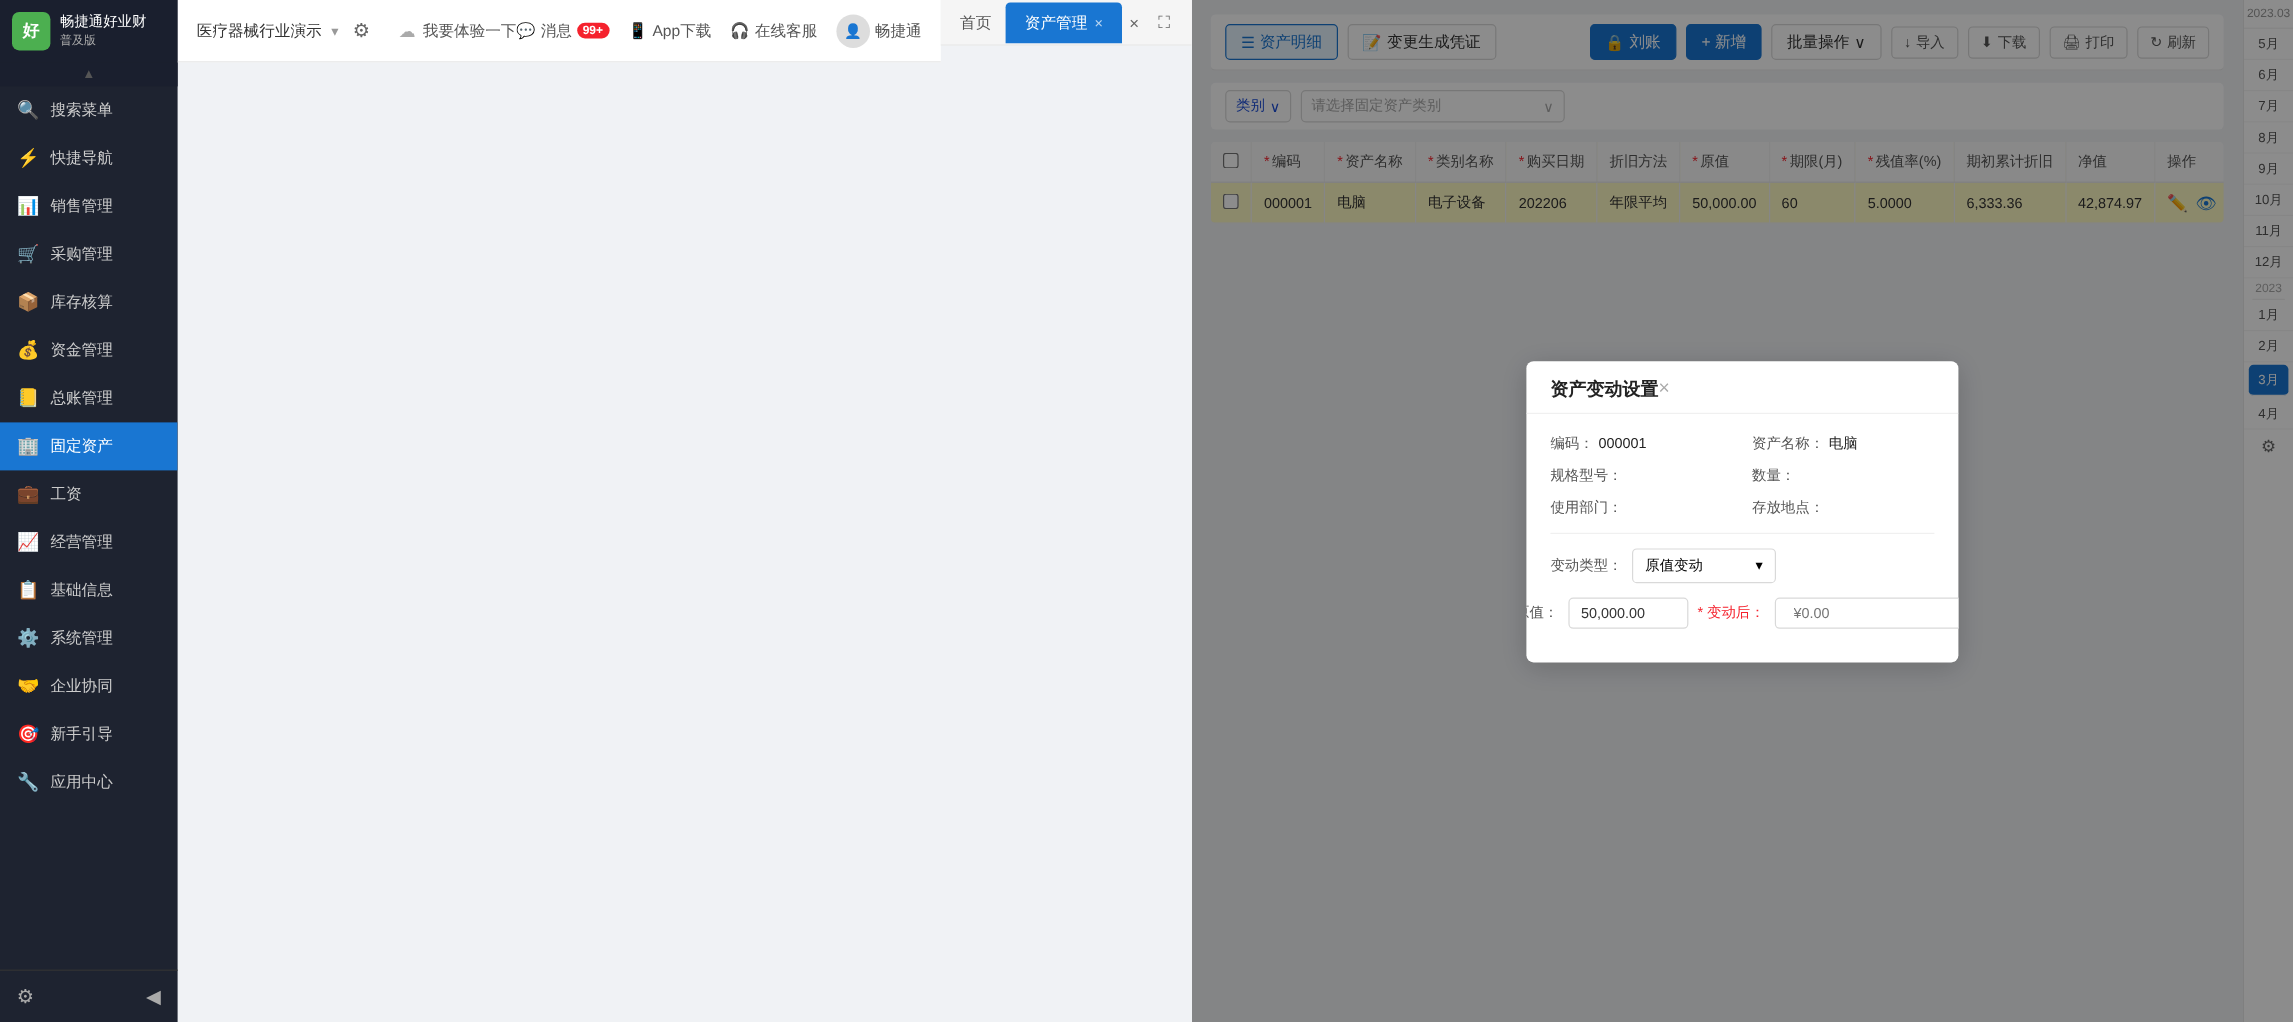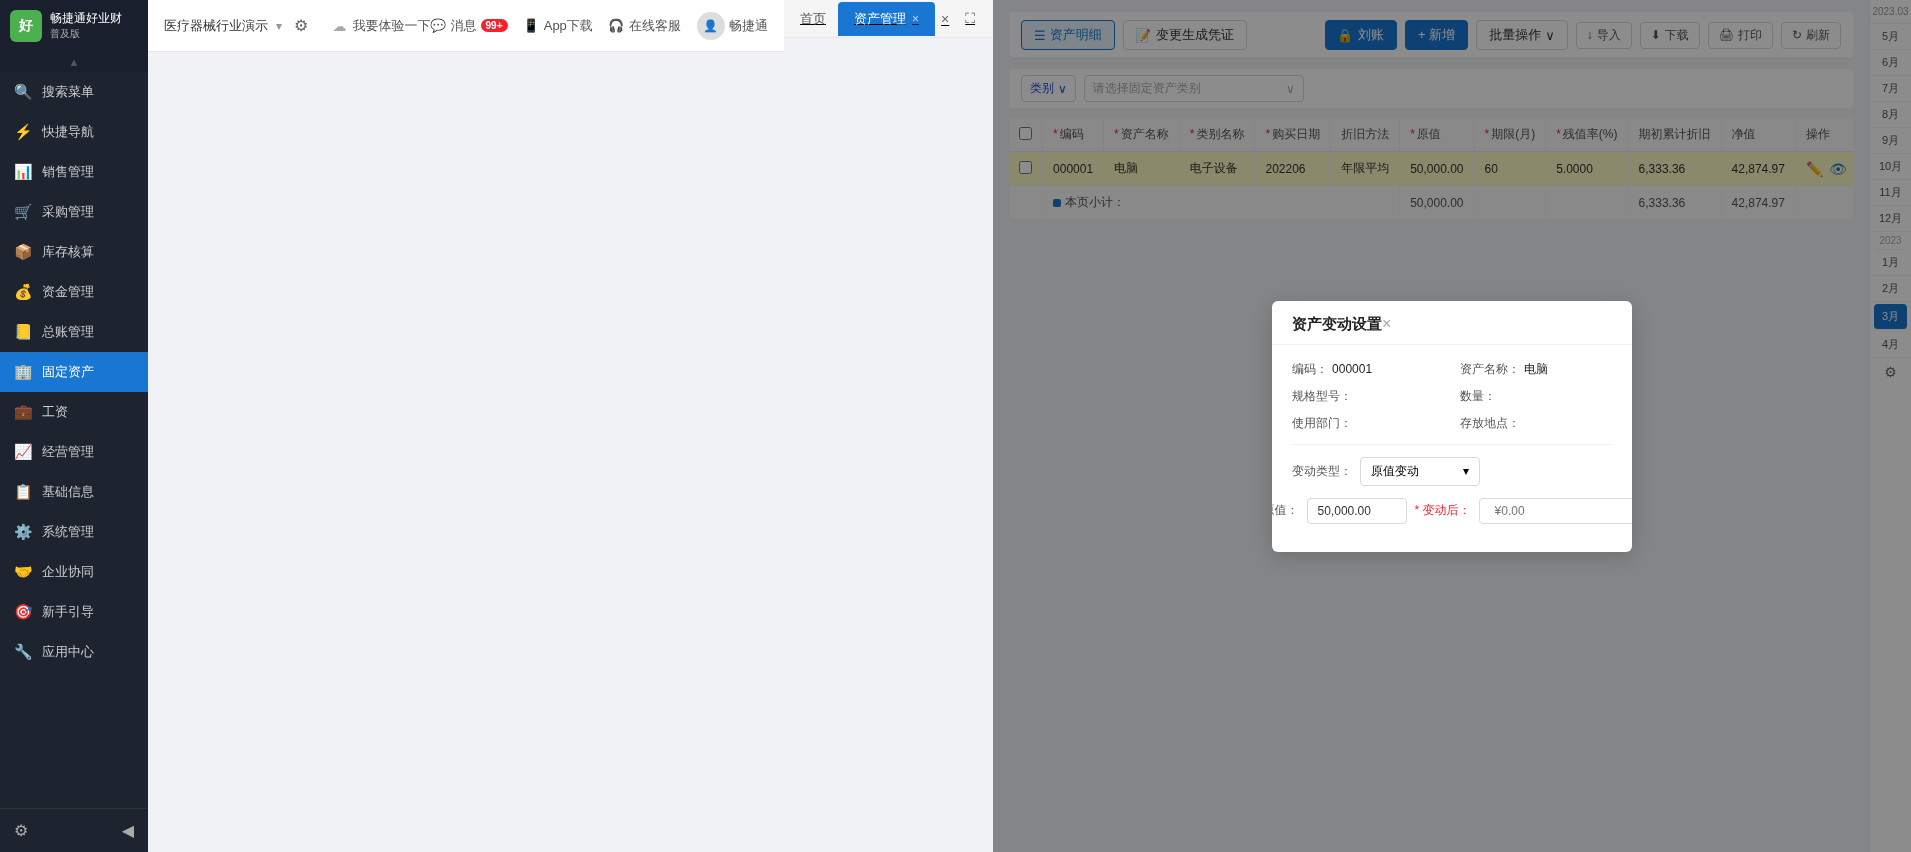--- a/index.html
+++ b/index.html
@@ -120,21 +120,20 @@
     }
 
     
     .tabs {
       display: flex;
       align-items: center;
       background: #f5f5f5;
       border-bottom: 1px solid #e8e8e8;
       height: 38px;
       padding: 0 4px;
-      text-decoration: underline;
     }
     .tab {
       display: flex;
       align-items: center;
       padding: 6px 16px;
       font-size: 13px;
       cursor: pointer;
       border-radius: 4px 4px 0 0;
       color: #555;
       height: 34px;
@@ -690,35 +689,20 @@
               <td>42,874.97</td>
               <td>
                 <div class="action-icons">
                   <span class="action-icon" title="编辑">✏️</span>
                   <span class="action-icon" title="查看">👁</span>
                   <span class="action-icon" title="复制">📋</span>
                   <span class="action-icon" title="删除">🗑</span>
                 </div>
               </td>
             </tr>
-            <tr class="subtotal-row">
-              <td></td>
-              <td colspan="5">
-                <div class="subtotal-label">
-                  <div class="subtotal-dot"></div>
-                  <span>本页小计：</span>
-                </div>
-              </td>
-              <td>50,000.00</td>
-              <td></td>
-              <td></td>
-              <td>6,333.36</td>
-              <td>42,874.97</td>
-              <td></td>
-            </tr>
           </tbody>
         </table>
       </div>
 
     </div>
 
     <div class="right-sidebar">
       <div class="cal-header">2023.03</div>
       <div class="cal-month">5月</div>
       <div class="cal-month">6月</div>

